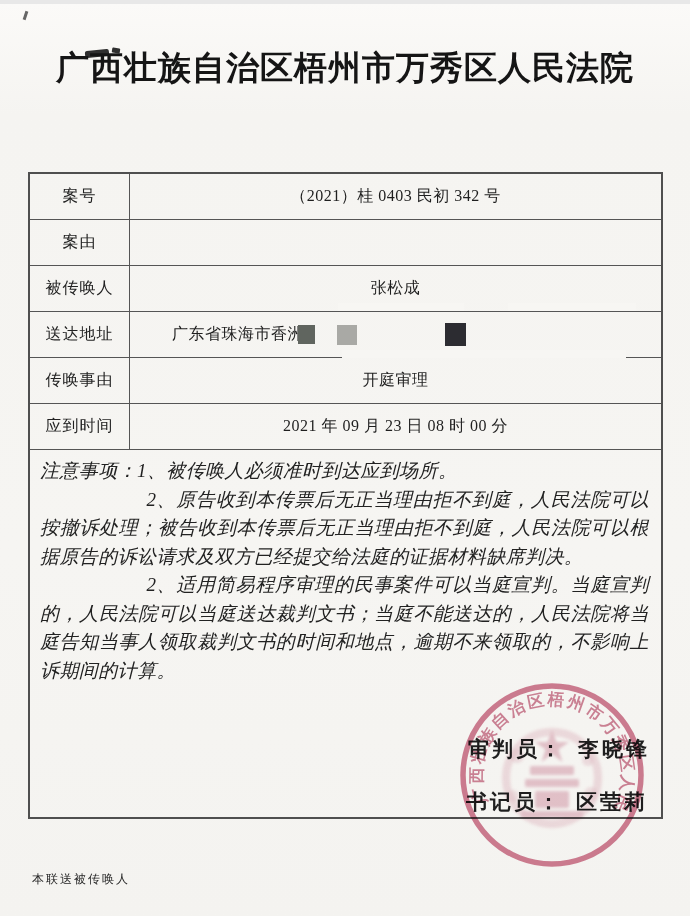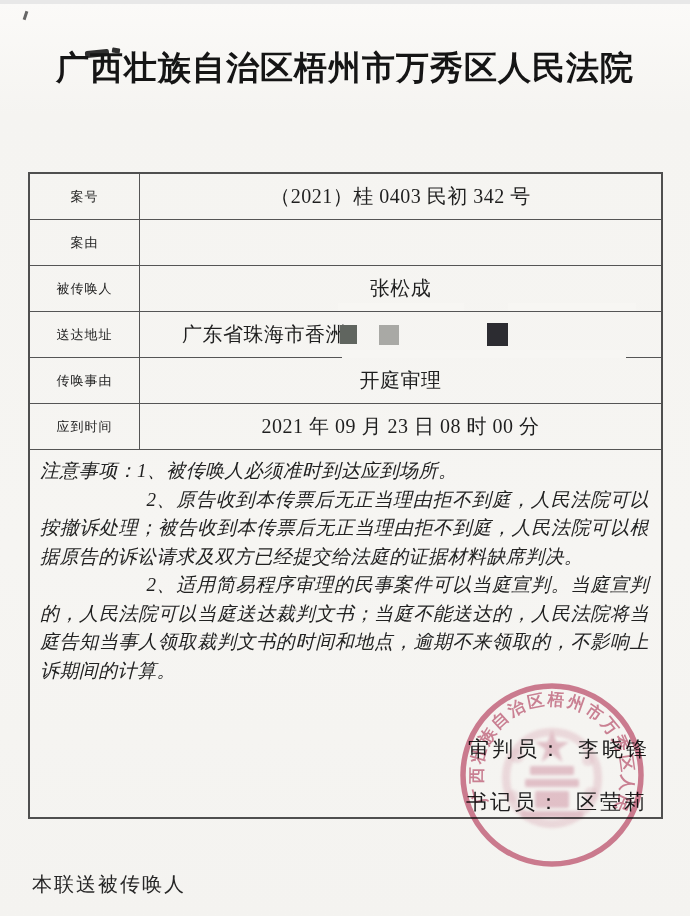--- a/index.html
+++ b/index.html
@@ -33,66 +33,66 @@
   }
   .tbl {
     position: absolute;
     left: 28px; top: 168px;
     width: 635px;
     border: 2px solid #4f4f4f;
     background: transparent;
   }
   .row { display: flex; height: 46px; border-bottom: 1.5px solid #555; }
   .cell-label {
-    width: 110px;
+    width: 100px;
     border-right: 1.5px solid #555;
     display: flex; align-items: center; justify-content: center;
-    font-size: 13px;
+    font-size: 16px;
     letter-spacing: 1px;
     color: #222;
   }
   .cell-value {
     flex: 1;
     display: flex; align-items: center; justify-content: center;
-    font-size: 20px;
+    font-size: 16px;
     letter-spacing: 0.5px;
     color: #1f1f1f;
   }
   .cell-value.left { justify-content: flex-start; padding-left: 42px; }
   .redact { display: inline-block; vertical-align: middle; }
   .redact.r1 { width: 17px; height: 19px; margin-left: -6px; }
   .redact.r2 { width: 20px; height: 20px; margin-left: 22px; }
   .redact.r3 { width: 21px; height: 23px; margin-left: 88px; }
   .notice {
     height: 367px;
     padding: 7px 12px 0 10px;
     font-size: 19px;
     line-height: 28.5px;
     letter-spacing: 0.4px;
     color: #222;
     text-align: justify;
     font-style: italic;
   }
   .notice p.ind { text-indent: 5.6em; }
-  .sig { position: absolute; font-size: 21px; color: #1e1e1e; white-space: nowrap; }
+  .sig { position: absolute; font-size: 21px; color: #1e1e1e; white-space: nowrap; font-weight: bold; }
   .sig-judge { top: 731px; right: 40px; letter-spacing: 3px; }
   .sig-clerk { top: 784px; right: 42px; letter-spacing: 3px; }
   .sig-date  { top: 824px; right: 30px; letter-spacing: 2.5px; }
   .sig .name { margin-left: 14px; }
   .seal {
     position: absolute;
     left: 455px; top: 674px;
     width: 194px; height: 194px;
     mix-blend-mode: multiply;
     opacity: 0.92;
   }
   .footer-note {
     position: absolute;
     left: 32px; top: 867px;
-    font-size: 20px;
+    font-size: 12px;
     letter-spacing: 2px;
     color: #262626;
   }
   .artifact { position: absolute; background: #2f2f2f; }
   .a1 { left: 85px; top: 46px; width: 24px; height: 7px; transform: rotate(-6deg); border-radius: 2px; }
   .a2 { left: 112px; top: 44px; width: 8px; height: 5px; transform: rotate(10deg); border-radius: 1px; }
   .a3 { left: 24px; top: 7px; width: 3px; height: 9px; background:#666; transform: rotate(18deg); }
   .white-patch { position: absolute; background: #f7f6f3; }
   .wp1 { left: 338px; top: 299px; width: 126px; height: 8px; }
   .wp2 { left: 508px; top: 299px; width: 128px; height: 8px; }

